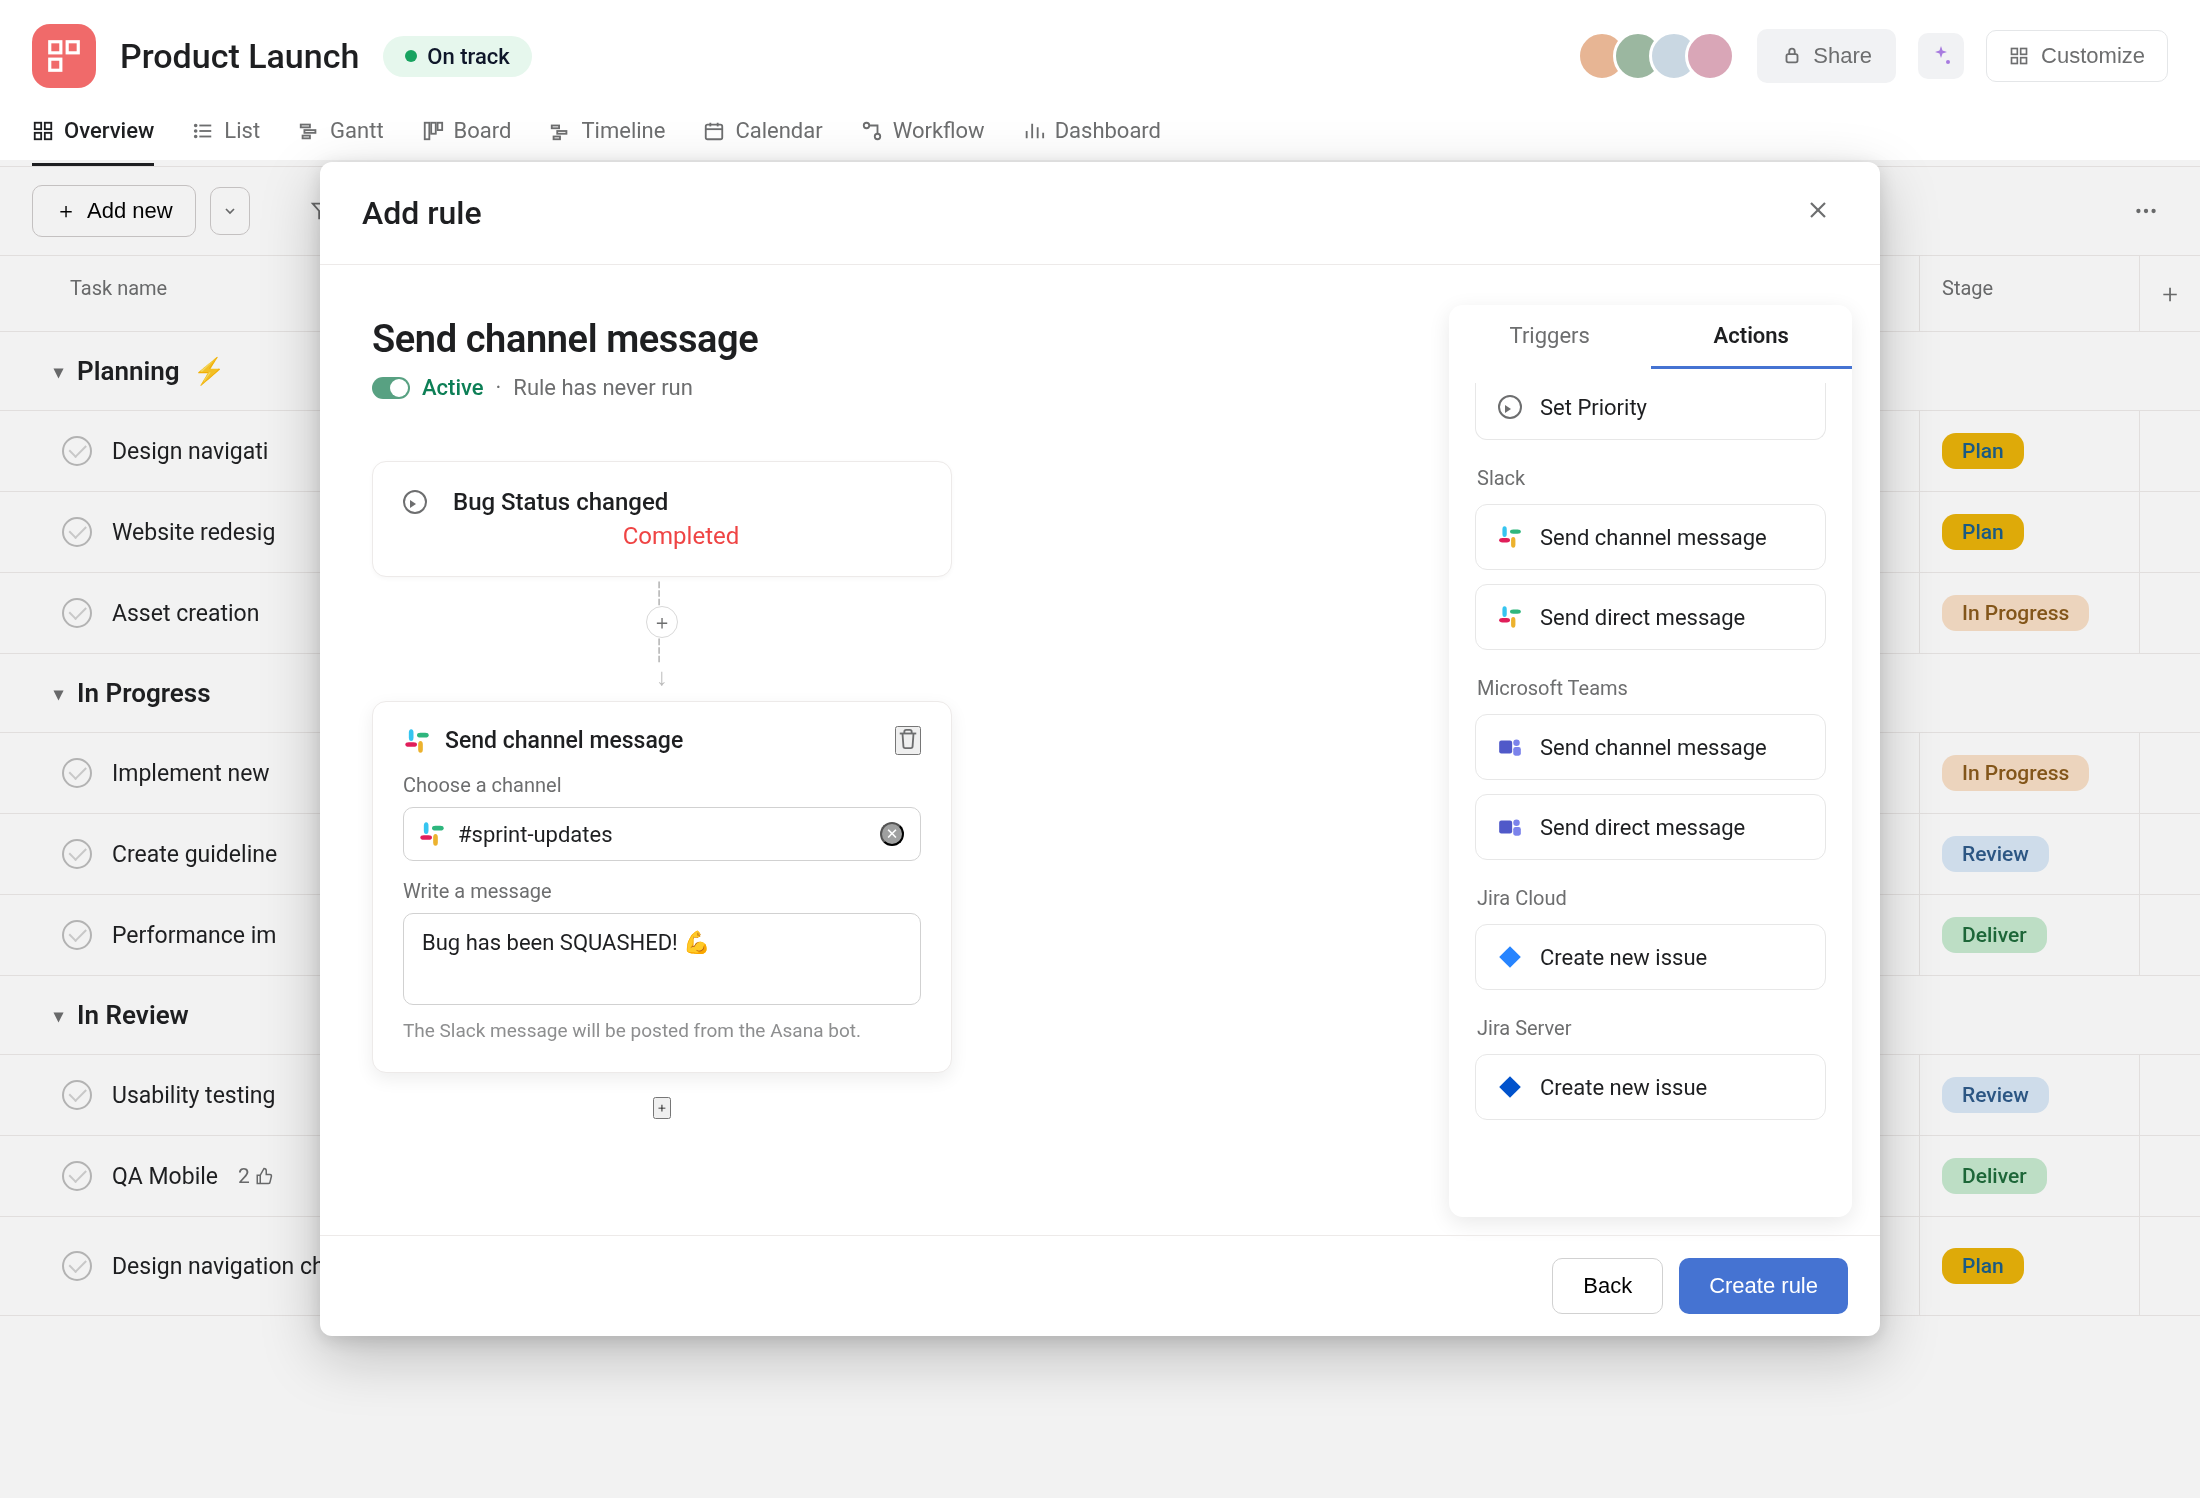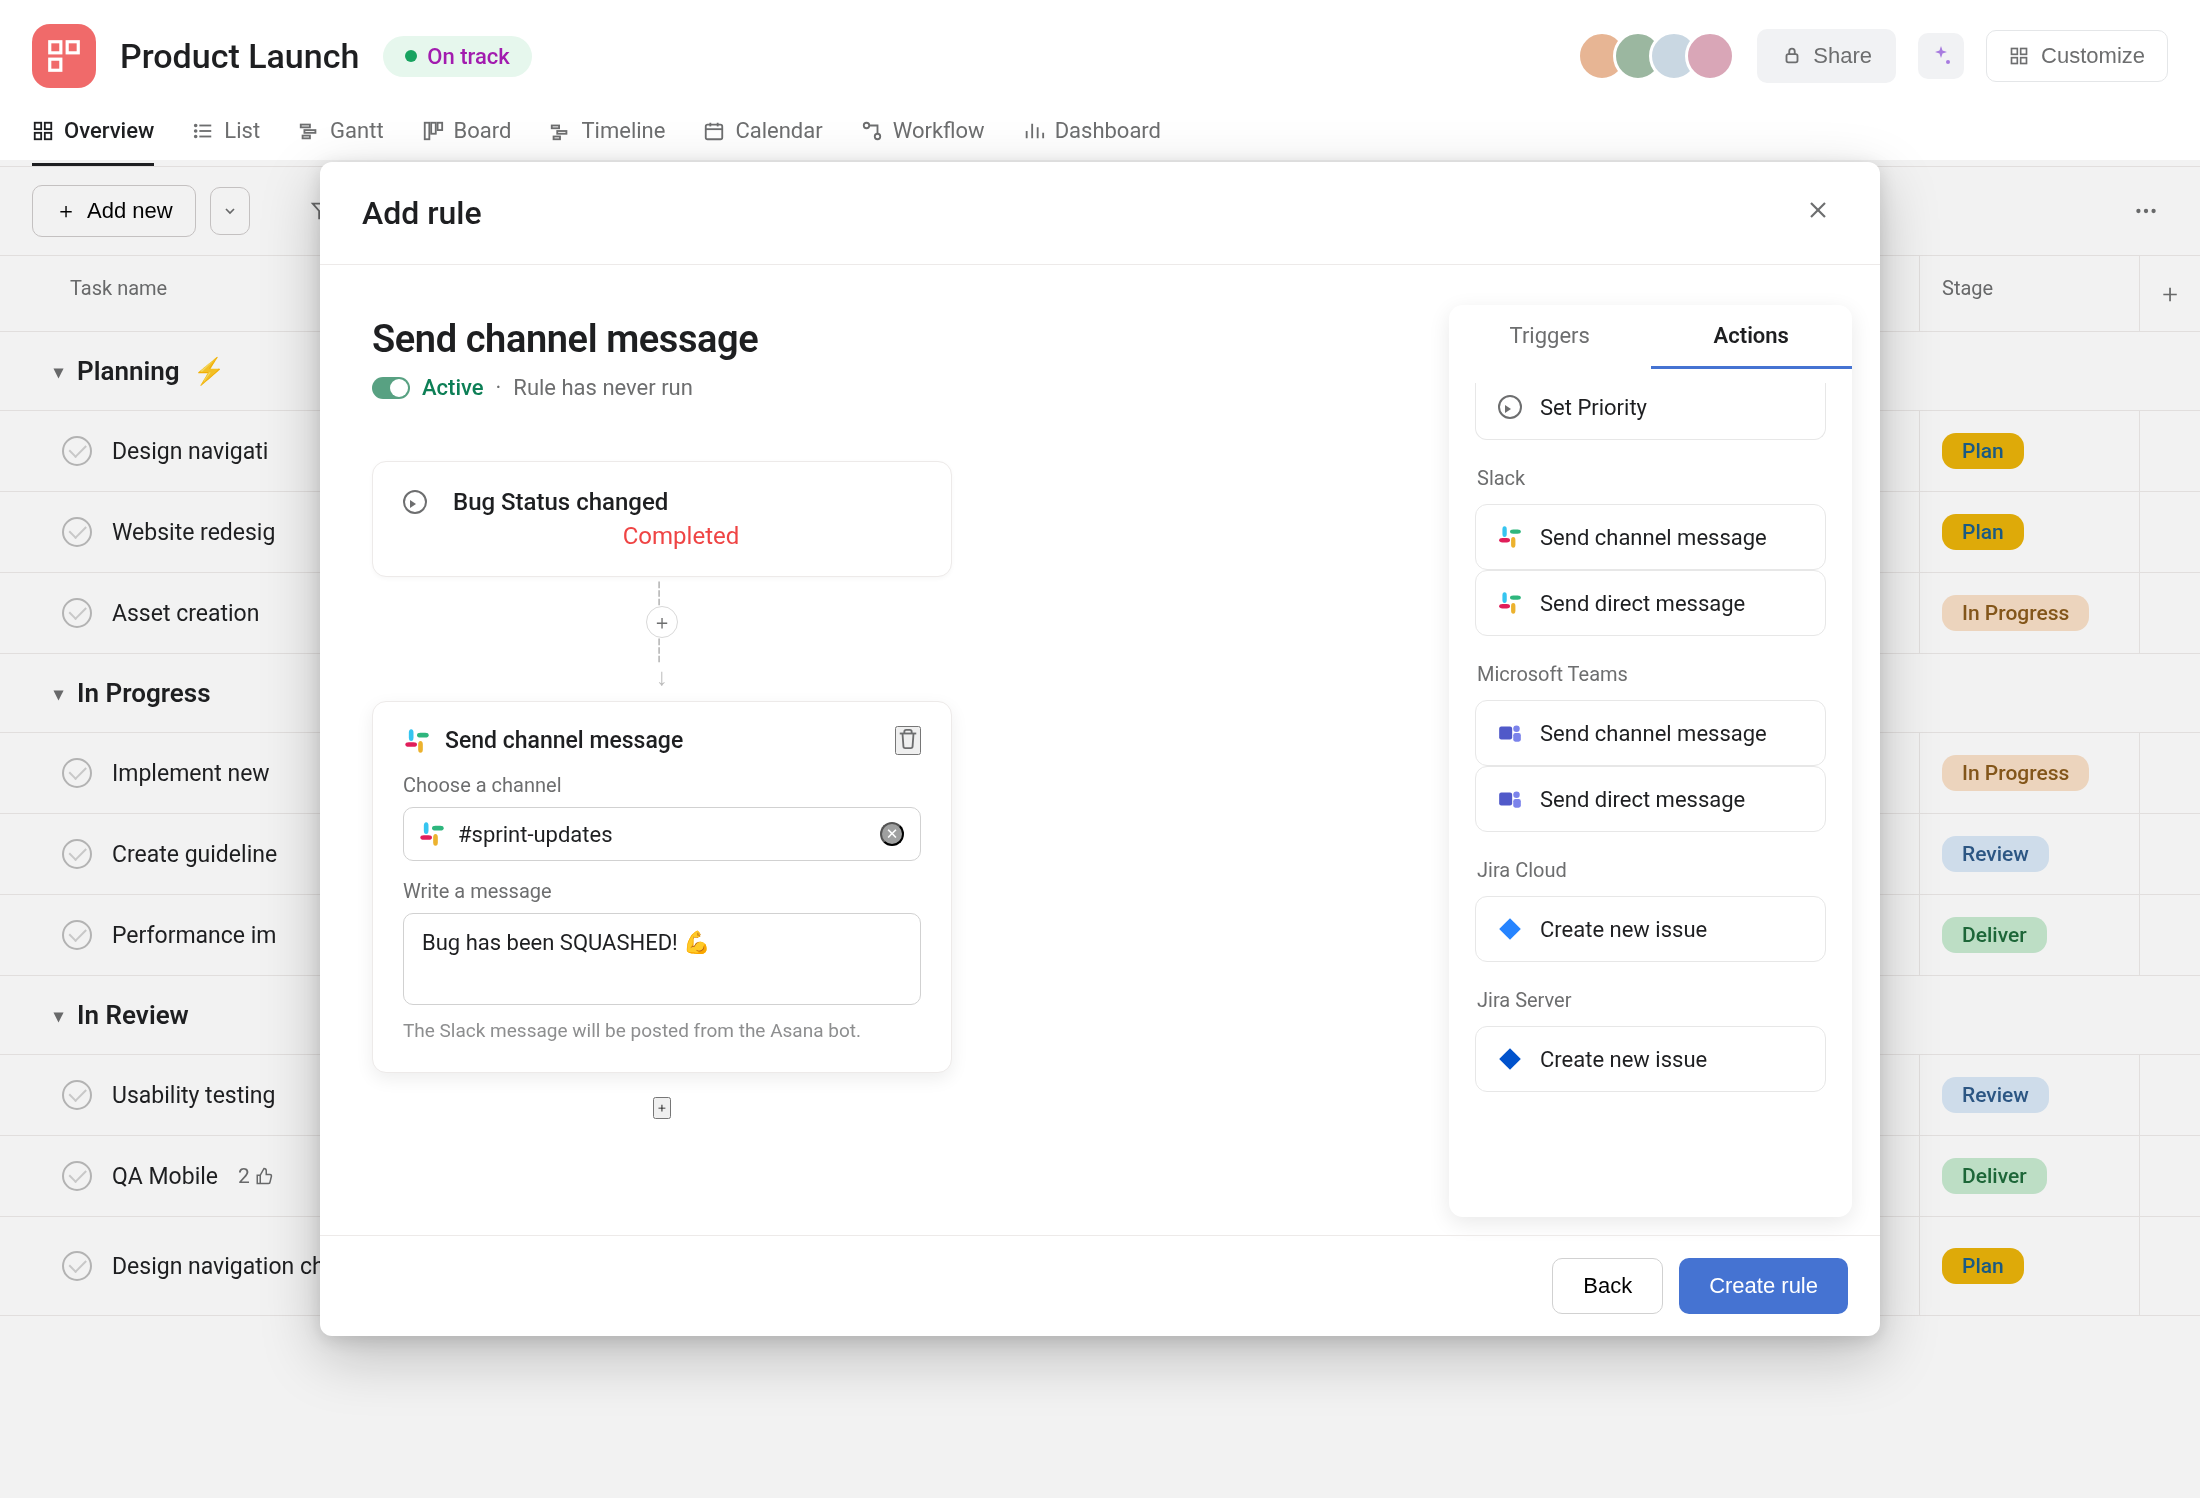--- a/index.html
+++ b/index.html
@@ -19,21 +19,21 @@
   }
   .project-icon {
     width: 64px; height: 64px; border-radius: 18px;
     background: #f06a6a;
     display: flex; align-items: center; justify-content: center;
   }
   .project-icon svg { width: 38px; height: 38px; }
   .project-title { font-size: 34px; font-weight: 500; }
   .status-chip {
     display: inline-flex; align-items: center; gap: 10px;
-    background: #e6f7ed; color: #a21caf;
+    background: #e6f7ed; color: #0f172a;
     border-radius: 999px; padding: 8px 22px; font-size: 22px; font-weight: 500;
   }
   .status-dot { width: 12px; height: 12px; background: #18a360; border-radius: 50%; }
   .header-right { margin-left: auto; display:flex; align-items:center; gap:22px; }
   .avatar-stack { display:flex; }
   .avatar-stack img, .avatar-stack .av {
     width: 50px; height: 50px; border-radius: 50%; border: 3px solid #fff; margin-left: -14px;
     background: #ccc; display:flex; align-items:center; justify-content:center; font-size:20px; color:#fff;
   }
   .share-btn {
@@ -202,21 +202,21 @@
   }
   .sb-tabs { display:flex; }
   .sb-tab { flex:1; text-align:center; padding:18px 0; font-size:22px; color:#6d6e6f; border-bottom:3px solid transparent; cursor:pointer; }
   .sb-tab.active { color:#1e1f21; font-weight:600; border-bottom-color:#4573d2; }
   .sb-body { padding:4px 26px 26px 26px; overflow-y:hidden; flex:1; }
   .sb-body .top-spacer { height:14px; }
   .sb-section-label { font-size:20px; color:#6d6e6f; margin:26px 0 14px 2px; }
   .sb-item {
     display:flex; align-items:center; gap:16px;
     border:1.5px solid #e7e7e7; border-radius:12px; padding:18px 20px;
-    font-size:22px; cursor:pointer;
+    font-size:22px; margin-bottom:14px; cursor:pointer;
   }
   .sb-item.half-top { border-top:none; border-top-left-radius:0; border-top-right-radius:0; padding-top:10px; margin-top:-4px;}
   .sb-ico { width:28px; height:28px; display:flex; align-items:center; justify-content:center; }
 
   
   .modal-footer {
     border-top:1.5px solid #edeae9; padding:22px 32px;
     display:flex; justify-content:flex-end; gap:16px;
   }
   .btn-secondary {

